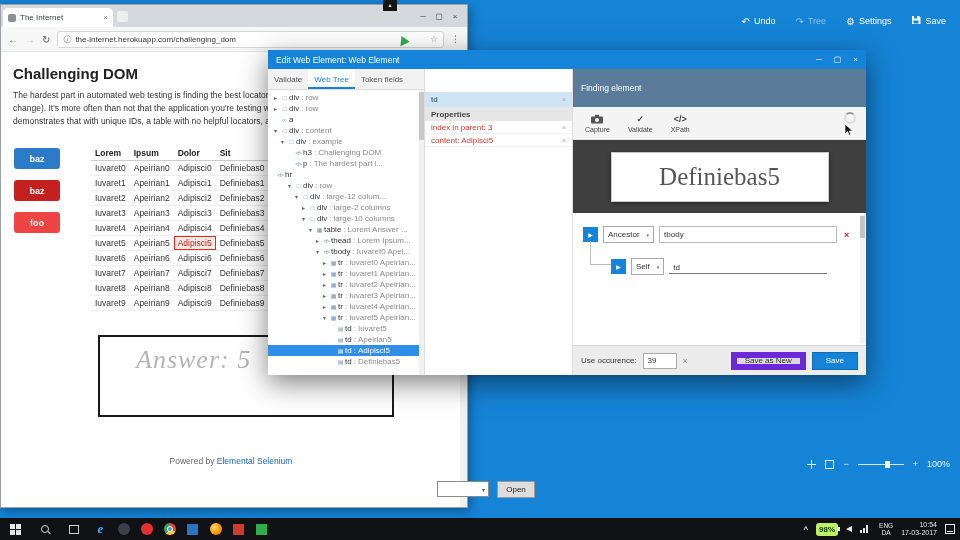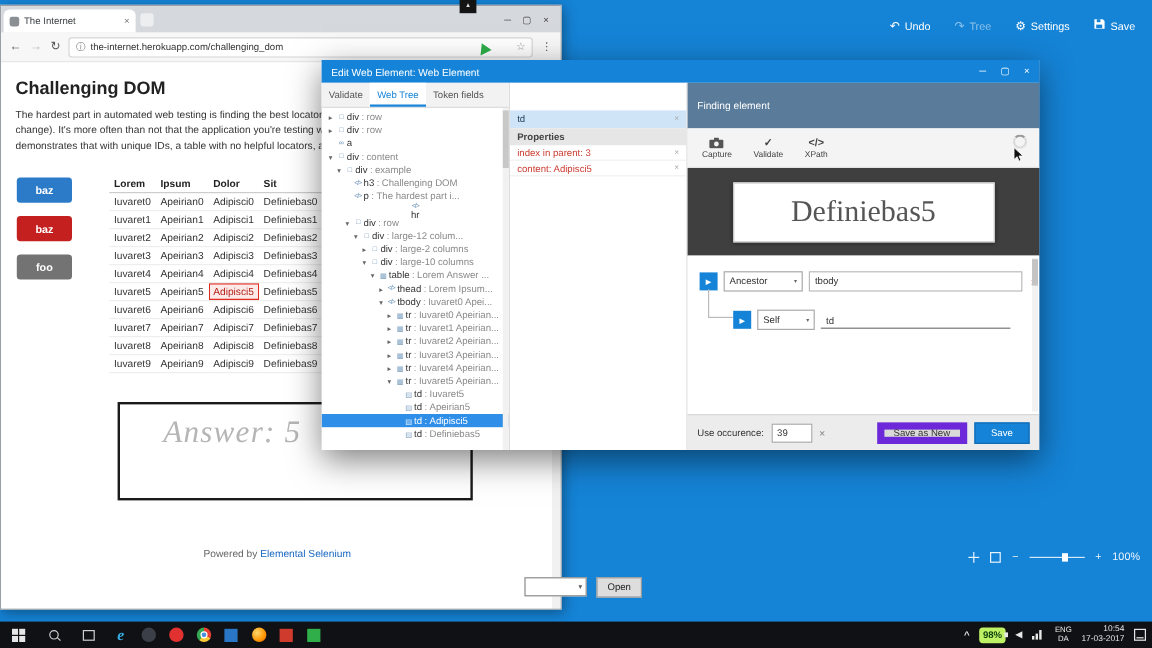--- a/index.html
+++ b/index.html
@@ -94,21 +94,21 @@
   .tool .ti{height:11px;display:flex;align-items:center;font-size:9px;color:#444;font-weight:bold}
   .spin{position:absolute;right:10px;top:5px;width:12px;height:12px;border:2px solid #ddd;border-top-color:#999;border-radius:50%}
   .cursor{position:absolute;right:12px;top:15px}
   .find-preview{height:73px;background:#3f3f3f;display:flex;align-items:center;justify-content:center;flex:none}
   .preview-card{width:218px;height:50px;background:#fff;border:1px solid #c9c9c9;box-shadow:0 1px 4px rgba(0,0,0,.45);display:flex;align-items:center;justify-content:center;font-family:"Liberation Serif",serif;font-size:25px;color:#555}
   .find-rows{flex:1;position:relative;background:#fff;min-height:0}
   .frow{position:absolute;display:flex;align-items:center;gap:5px}
   .frow1{left:10px;top:13px}
   .frow2{left:38px;top:45px}
   .playbtn{width:15px;height:15px;background:#1584d8;color:#fff;font-size:6px;display:flex;align-items:center;justify-content:center;flex:none}
-  .fselect{height:17px;border:1px solid #aaa;background:#fff;display:flex;align-items:center;font-size:8px;color:#333;padding:0 4px;gap:22px}
+  .fselect{height:17px;border:1px solid #aaa;background:#fff;display:flex;align-items:center;font-size:8px;color:#333;padding:0 4px;gap:7px}
   .fselect .car{font-size:5px;color:#666}
   .finput-box{width:178px;height:17px;border:1px solid #bbb;display:flex;align-items:center;padding:0 4px;font-size:8px;color:#333}
   .finput-line{width:158px;height:15px;border-bottom:1px solid #777;display:flex;align-items:flex-end;padding:0 4px 1px;font-size:8px;color:#333}
   .fx{color:#d22;font-size:9px;margin-left:2px;font-weight:bold}
   .connector{position:absolute;left:17px;top:28px;width:21px;height:24px;border-left:1px solid #bbb;border-bottom:1px solid #bbb}
   .find-sb{position:absolute;right:1px;top:2px;bottom:2px;width:5px;background:#f2f2f2}
   .find-sb .th{position:absolute;top:1px;left:0;width:5px;height:22px;background:#c4c4c4}
   .find-foot{height:30px;background:#ececec;border-top:1px solid #d8d8d8;display:flex;align-items:center;padding:0 8px;gap:6px;font-size:8px;color:#333;flex:none}
   .occ-input{width:34px;height:16px;border:1px solid #aaa;background:#fff;display:flex;align-items:center;padding:0 4px}
   .foot-x{color:#888;font-size:9px}
@@ -208,21 +208,21 @@
     <div class="page">
       <div class="h1">Challenging DOM</div>
       <div class="para">
         <div>The hardest part in automated web testing is finding the best locators (e.g. ones that are well named, unique, and unlikely to</div>
         <div>change). It's more often than not that the application you're testing was not built with this in mind. This example</div>
         <div>demonstrates that with unique IDs, a table with no helpful locators, and a canvas element.</div>
       </div>
       <div class="page-btns">
           <div class="pbtn" style="background: rgb(43, 123, 201);">baz</div>
           <div class="pbtn" style="background: rgb(195, 32, 31);">baz</div>
-          <div class="pbtn" style="background: #737373;">foo</div>
+          <div class="pbtn" style="background: #ef4444;">foo</div>
         </div>
       <table class="ltable">
         <thead>
             <tr>
               <th>Lorem</th>
               <th>Ipsum</th>
               <th>Dolor</th>
               <th>Sit</th>
               <th>Amet</th>
             </tr>
@@ -386,21 +386,21 @@
               <span class="sep">:</span>
               <span class="txt">Challenging DOM</span>
             </div>
             <div class="trow" style="padding-left: 18px;">
               <span class="arr"></span>
               <span class="tic">&lt;/&gt;</span>
               <span class="tag">p</span>
               <span class="sep">:</span>
               <span class="txt">The hardest part i...</span>
             </div>
-            <div class="trow" style=" flex-direction: column;">
+            <div class="trow" style="">
               <span class="arr"></span>
               <span class="tic">&lt;/&gt;</span>
               <span class="tag">hr</span>
             </div>
             <div class="trow" style="padding-left: 18px;">
               <span class="arr">▾</span>
               <span class="tic">□</span>
               <span class="tag">div</span>
               <span class="sep">:</span>
               <span class="txt">row</span>

